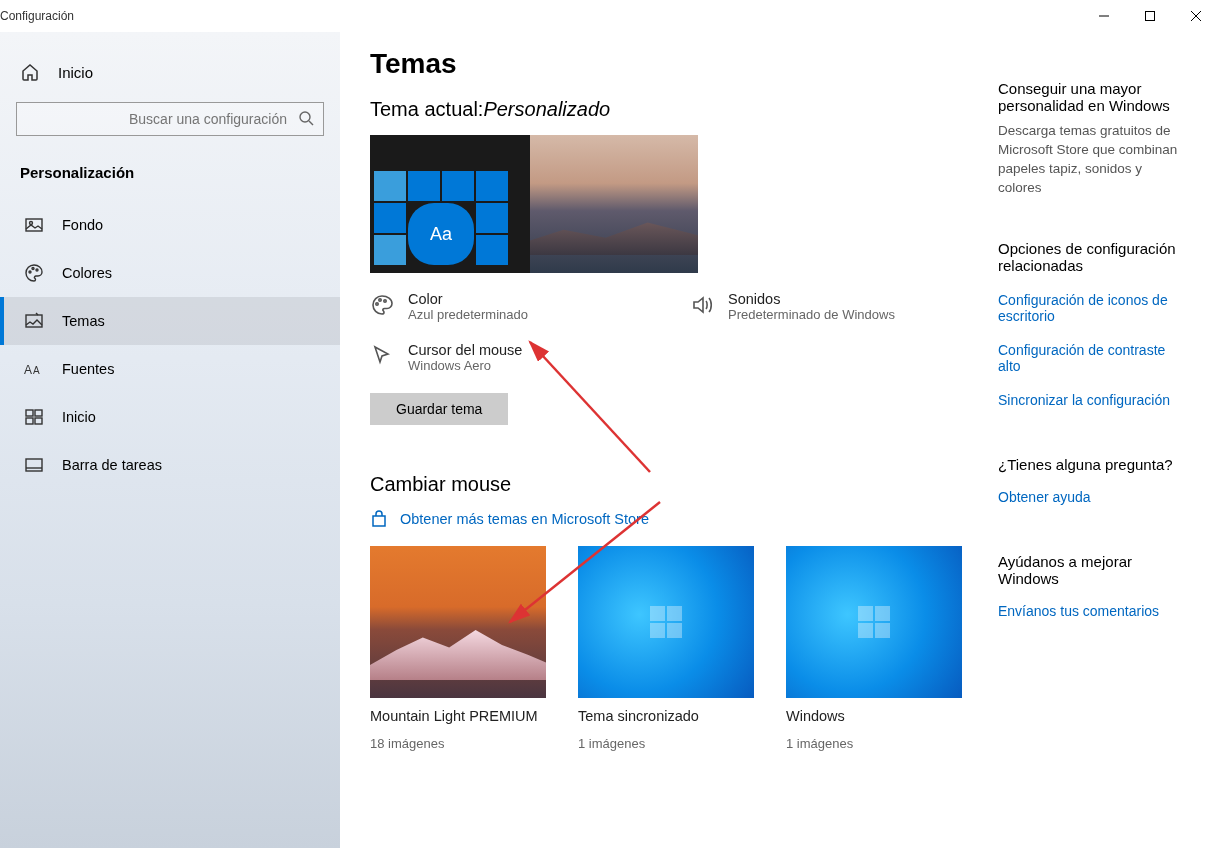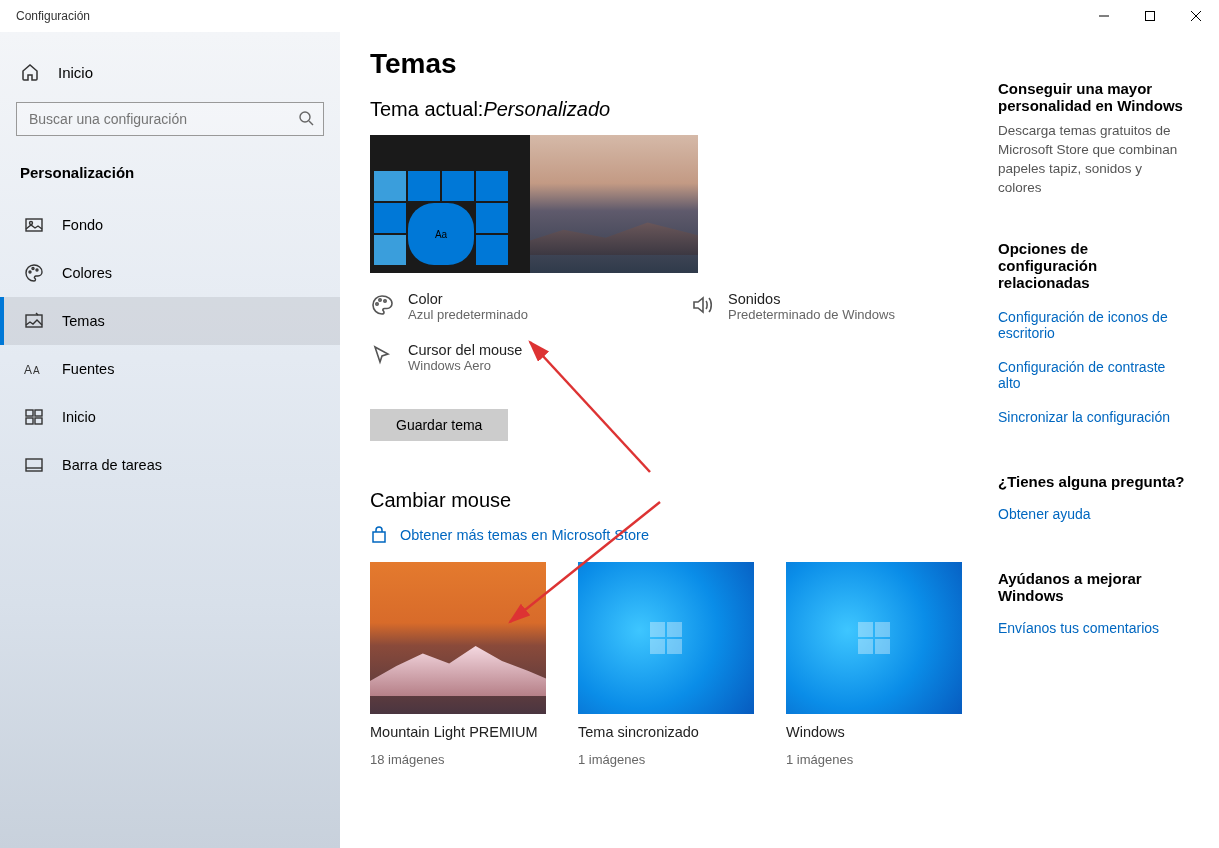--- a/index.html
+++ b/index.html
@@ -1,78 +1,78 @@
 <!DOCTYPE html>
 <html><head>
 <meta charset="utf-8">
 <style>
 * { margin: 0; padding: 0; box-sizing: border-box; font-family: "Segoe UI", sans-serif; }
 body { width: 1219px; height: 848px; overflow: hidden; background: #fff; display: flex; flex-direction: column; }
 
-.titlebar { height: 32px; display: flex; align-items: center; justify-content: space-between; padding-left: 16px; }
+.titlebar { height: 32px; display: flex; align-items: center; justify-content: space-between; }
 .titlebar-left { font-size: 12px; color: #333; }
 .win-controls { display: flex; }
 .win-btn { width: 46px; height: 32px; display: flex; align-items: center; justify-content: center; cursor: pointer; }
 
 .main { flex: 1; display: flex; }
 .sidebar { width: 340px; background: linear-gradient(180deg, #f3f5f8 0%, #e4eaf2 40%, #d8e0ea 70%, #c8d1dc 100%); padding-top: 20px; }
 .home-row { display: flex; align-items: center; gap: 18px; padding: 10px 20px; cursor: pointer; }
 .home-row .icon { width: 20px; height: 20px; }
 .home-row span.lbl { font-size: 15px; }
 .search-wrap { padding: 10px 16px 12px 16px; }
-.search-box { width: 100%; height: 34px; border: 1px solid #999; background: rgba(255,255,255,0.25); padding: 0 36px 0 12px; font-size: 14px; position: relative; }
+.search-box { width: 100%; height: 34px; border: 1px solid #999; background: rgba(255,255,255,0.25); padding: 0 36px 0 12px; font-size: 14px; position: relative; text-align: right; }
 .search-rel { position: relative; }
 .search-icon { position: absolute; right: 26px; top: 18px; pointer-events: none; color: #666; }
 .section-header { font-size: 15px; font-weight: 600; padding: 16px 20px 20px 20px; }
 .nav { list-style: none; }
 .nav li { display: flex; align-items: center; gap: 18px; padding: 14px 20px; cursor: pointer; font-size: 14.5px; border-left: 4px solid transparent; }
 .nav li.active { background: rgba(0,0,0,0.08); border-left-color: #0078d7; }
 .nav .icon { width: 20px; height: 20px; color: #333; flex-shrink: 0; }
 
 .content { flex: 1; padding: 16px 30px; display: flex; gap: 28px; overflow: auto; }
 .left { flex: 1; max-width: 600px; }
 .right { width: 240px; padding-top: 32px; }
 h1 { font-size: 28px; font-weight: 600; margin-bottom: 18px; }
 .subhead1 { font-size: 20px; font-weight: 400; margin-bottom: 14px; }
 .subhead1 .s2 { font-weight: 400; font-style: italic; }
 
 .theme-preview { width: 328px; height: 138px; background: #000; display: flex; overflow: hidden; margin-bottom: 18px; }
 .tp-left { width: 160px; background: #1a1a1a; position: relative; padding: 8px; }
 .tp-tiles { position: absolute; bottom: 8px; left: 4px; display: grid; grid-template-columns: repeat(4, 32px); grid-auto-rows: 30px; gap: 2px; }
 .tile { background: #0078d7; }
-.tile.big { grid-column: span 2; grid-row: span 2; display: flex; align-items: center; justify-content: center; color: #000000; font-size: 10px; border-radius: 26px; }
+.tile.big { grid-column: span 2; grid-row: span 2; display: flex; align-items: center; justify-content: center; color: #ffffff; font-size: 18px; border-radius: 26px; }
 .tile.acc { background: #3a9edc; }
 .tp-right { flex: 1; background: linear-gradient(180deg, #d5b9a8 0%, #c39a84 35%, #5f5a6c 55%, #2f3a4a 100%); position: relative; }
 .tp-right::after { content:""; position:absolute; bottom: 18px; left: 0; right: 0; height: 36px; background: linear-gradient(180deg, #6f5a5c 0%, #3c3842 100%); clip-path: polygon(0 60%, 20% 30%, 45% 52%, 70% 10%, 100% 45%, 100% 100%, 0 100%); }
 
 .props { display: grid; grid-template-columns: 1fr 1fr; gap: 20px 40px; margin-bottom: 20px; }
 .prop { display: flex; gap: 14px; cursor: pointer; }
 .prop .icon { width: 24px; height: 24px; color: #555; flex-shrink: 0; margin-top: 2px; }
 .prop .t { font-size: 14.5px; color: #222; }
 .prop .v { font-size: 13px; color: #666; }
 
-.save-btn { padding: 8px 26px; background: #ccc; border: none; font-size: 14px; cursor: pointer; margin-bottom: 28px; margin-top: 16px; }
+.save-btn { padding: 8px 26px; background: #ccc; border: none; font-size: 14px; cursor: pointer; margin-bottom: 28px; }
 
 .section2 { font-size: 20px; font-weight: 400; margin: 20px 0 14px 0; }
 .store-link { display: flex; align-items: center; gap: 12px; color: #0067c0; font-size: 14.5px; cursor: pointer; margin-bottom: 18px; }
 .store-link .icon { color: #0067c0; }
 
 .theme-grid { display: flex; gap: 24px; }
 .theme-card { width: 197px; cursor: pointer; }
 .thumb { width: 176px; height: 152px; margin-bottom: 10px; }
 .thumb.mountain { background: linear-gradient(180deg, #e47a2e 0%, #d86b2a 40%, #8a4a3a 55%, #4a3540 100%); position: relative; }
 .thumb.mountain::after { content:""; position:absolute; bottom:18px; left:0; right:0; height:50px; background: linear-gradient(180deg, #f4d8e0 0%, #b68088 100%); clip-path: polygon(0 70%, 15% 40%, 30% 15%, 45% 35%, 60% 0%, 75% 30%, 90% 50%, 100% 65%, 100% 100%, 0 100%); }
 .thumb.win { background: radial-gradient(circle at 35% 45%, #3ec6ff 0%, #0a8de8 55%, #075bbf 100%); position: relative; }
 .thumb.win::after { content:""; position:absolute; left:50%; top:50%; transform:translate(-50%,-50%); width:34px; height:34px; background: conic-gradient(rgba(255,255,255,0.3) 0deg, transparent 0deg); opacity:0; }
 .thumb.win .winlogo { position:absolute; left:50%; top:50%; transform:translate(-50%,-50%); display:grid; grid-template-columns:15px 15px; grid-template-rows:15px 15px; gap:2px; opacity:0.35; }
 .thumb.win .winlogo div { background:#fff; }
 .tc-title { font-size: 14.5px; color: #222; }
 .tc-sub { font-size: 13px; color: #666; margin-top: 12px; }
 
-.right h3 { font-size: 15px; font-weight: 700; margin-bottom: 8px; }
+.right h3 { font-size: 15px; font-weight: 400; margin-bottom: 8px; }
 .right p.desc { font-size: 13.5px; color: #555; line-height: 1.4; margin-bottom: 42px; }
 .right .link { color: #0067c0; font-size: 14px; cursor: pointer; margin-bottom: 18px; display: block; }
 .right .spacer { height: 30px; }
 
 .arrow { position: absolute; pointer-events: none; }
 svg { display: block; }
 .content-wrap { position: relative; }
 </style>
 </head>
 <body>

